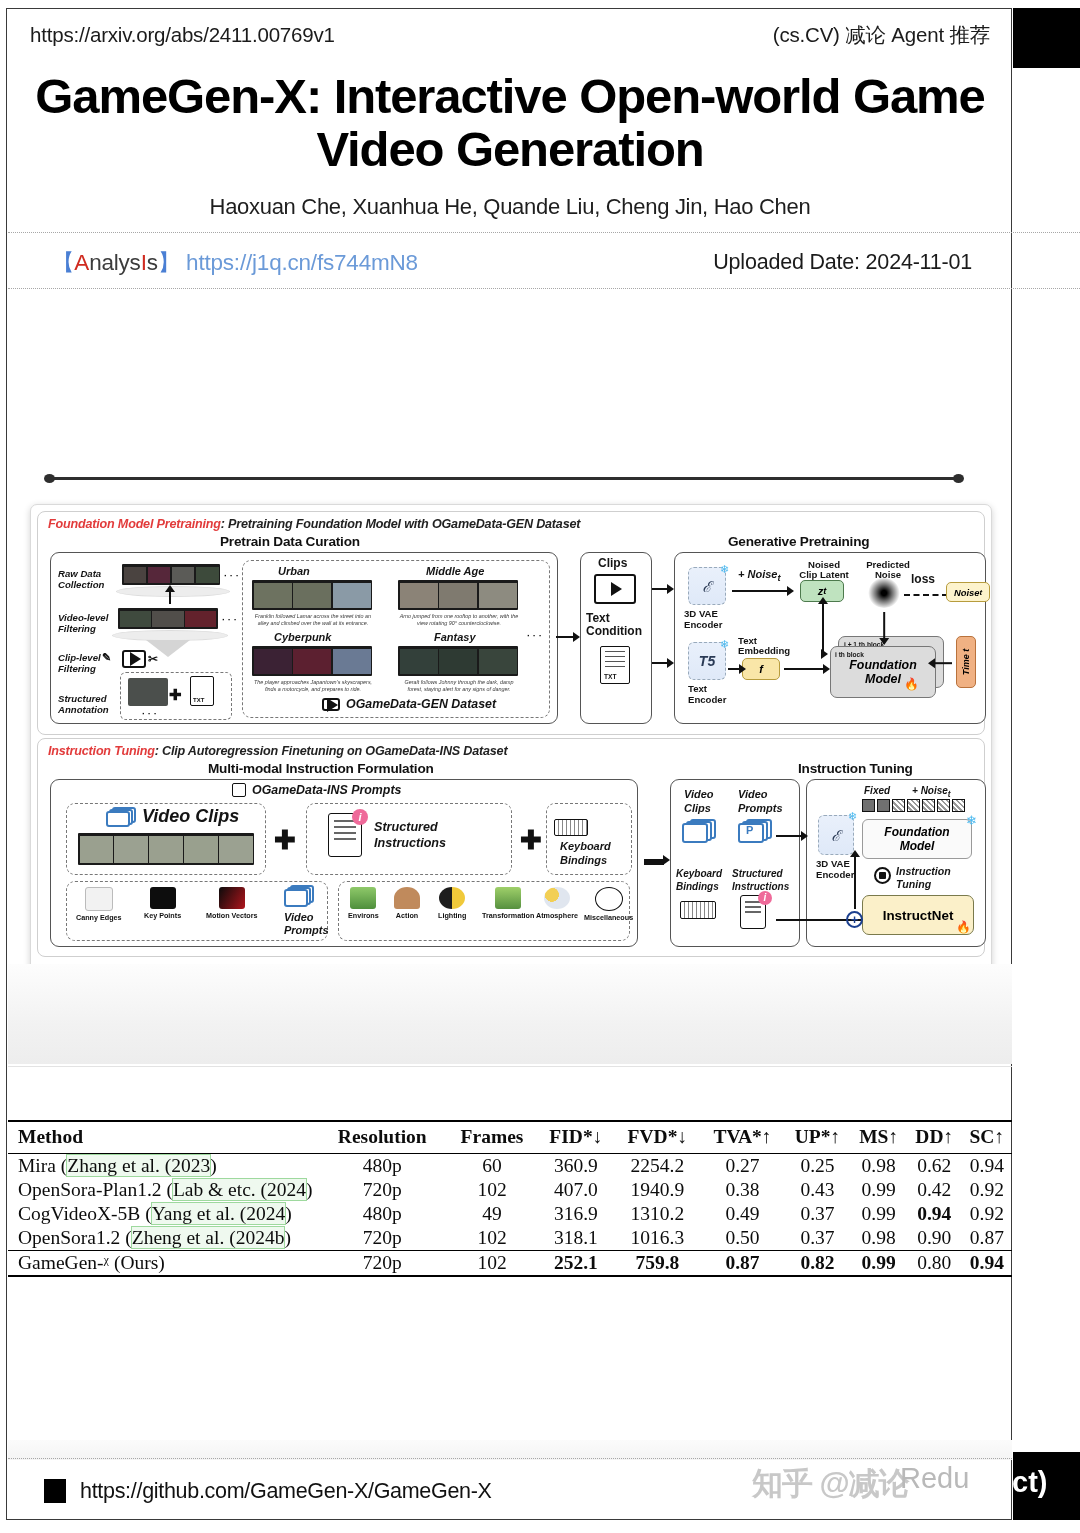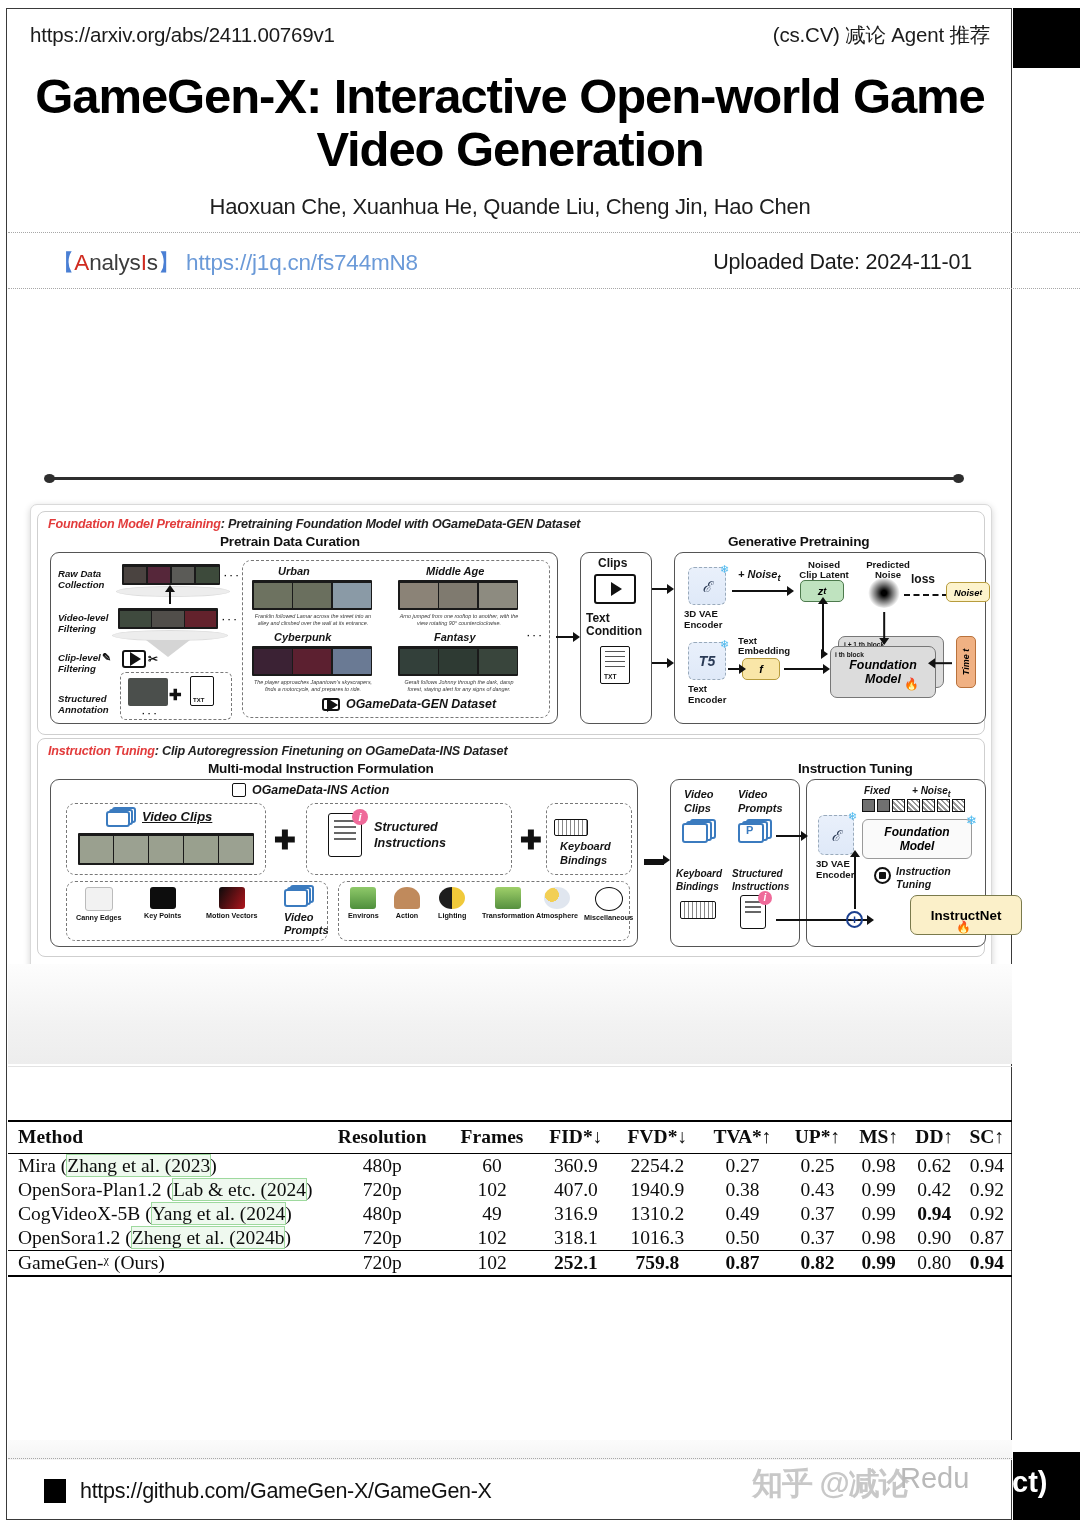--- a/index.html
+++ b/index.html
@@ -401,29 +401,29 @@
       <div class="sec-title">
         <span class="hl">Instruction Tuning</span><span class="rest">: Clip Autoregression Finetuning on OGameData-INS Dataset</span>
       </div>
 
       <div class="grp-title" style="left:170px;top:22px;">Multi-modal Instruction Formulation</div>
       <div class="grp-title" style="left:760px;top:22px;">Instruction Tuning</div>
 
       <div class="box" style="left:12px;top:40px;width:588px;height:168px;"></div>
 
       <div class="icon-doc" style="left:194px;top:44px;width:14px;height:14px;border-radius:2px;"></div>
-      <div class="lbl ital-hd" style="left:214px;top:46px;font-size:12.4px;">OGameData-INS Action</div>
+      <div class="lbl ital-hd" style="left:214px;top:46px;font-size:12.4px;">OGameData-INS Prompts</div>
 
       <div class="dbox" style="left:28px;top:64px;width:200px;height:72px;"></div>
       <div class="vstack" style="left:68px;top:68px;width:30px;height:20px;">
         <span style="left:6px;top:0;width:24px;height:16px;"></span>
         <span style="left:3px;top:2px;width:24px;height:16px;"></span>
         <span style="left:0;top:4px;width:24px;height:16px;"></span>
       </div>
-      <div class="lbl ital-hd" style="left:104px;top:72px;font-size:13px;text-decoration:underline;">Video Clips</div>
+      <div class="lbl ital-hd" style="left:104px;top:72px;font-size:18px;">Video Clips</div>
       <div class="film" style="left:40px;top:94px;width:176px;height:32px;">
           <i style="background:#9aa08f"></i>
           <i style="background:#9ba191"></i>
           <i style="background:#9aa08f"></i>
           <i style="background:#99a08e"></i>
           <i style="background:#9ba191"></i>
         </div>
 
       <span class="plus" style="left:236px;top:88px;">✚</span>
 
@@ -542,21 +542,21 @@
 
       <div class="chip" style="left:824px;top:80px;width:110px;height:40px;border:1.4px solid #9a9a9a;border-radius:6px;background:#fafafa;flex-direction:column;font-size:12px;">
         <span>Foundation</span>
         <span>Model</span>
       </div>
       <div class="snow" style="left:928px;top:76px;font-size:13px;">❄</div>
 
       <div class="gear" style="left:836px;top:128px;"></div>
       <div class="lbl ital-hd" style="left:858px;top:126px;font-size:10.6px;line-height:13px;">Instruction<br>Tuning</div>
 
-      <div class="chip cream" style="left:824px;top:156px;width:112px;height:40px;border-radius:7px;font-style:normal;font-size:13.4px;margin-left:48px;">
+      <div class="chip cream" style="left:824px;top:156px;width:112px;height:40px;border-radius:7px;font-style:normal;font-size:13.4px;">
           <span>InstructNet</span>
         </div>
       <div class="fire" style="left:918px;top:182px;">🔥</div>
       <div class="oplus" style="left:808px;top:172px;">+</div>
       <div class="varrow" style="left:816px;top:118px;height:52px;"></div>
     </div>
   </div>
 
   <div class="gray-strip"></div>
   <div class="hr-solid-light"></div>

